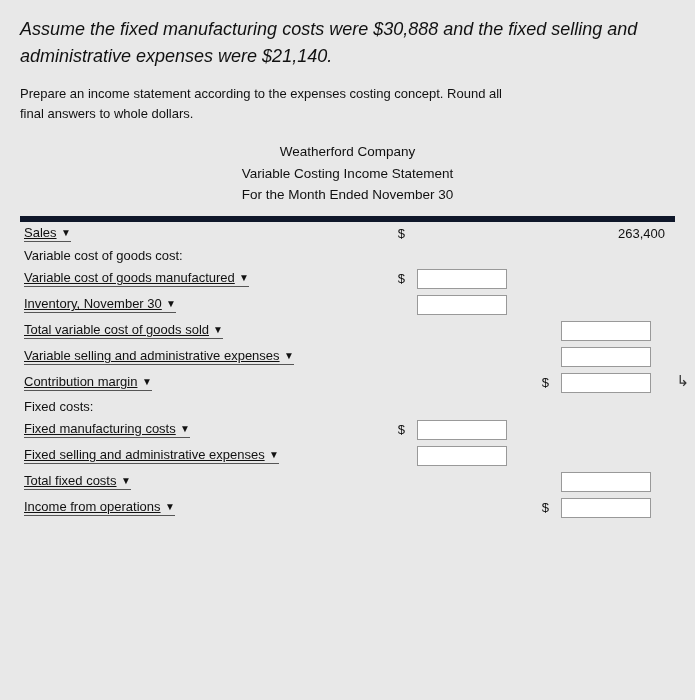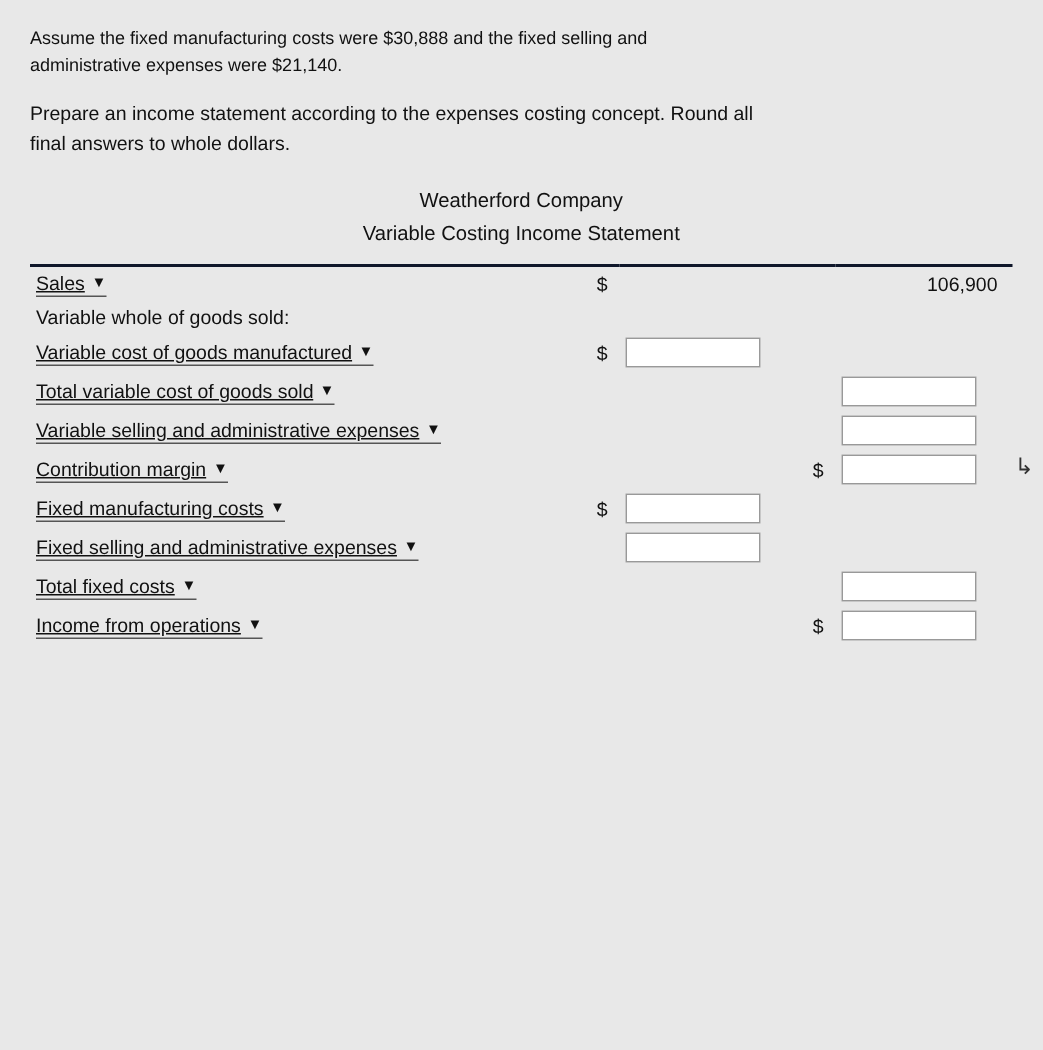--- a/index.html
+++ b/index.html
@@ -6,23 +6,24 @@
     body {
       font-family: Arial, sans-serif;
       font-size: 13px;
       background: #e8e8e8;
       width: 695px;
       min-height: 700px;
       padding: 16px 20px;
       color: #111;
     }
     .intro-text {
-      font-size: 12px;
+      font-size: 18px;
       line-height: 1.5;
       margin-bottom: 14px;
+      font-style: italic;
     }
     .prepare-text {
       font-size: 13px;
       line-height: 1.5;
       margin-bottom: 18px;
     }
     .statement-header {
       text-align: center;
       margin-bottom: 10px;
     }
@@ -34,21 +35,21 @@
     .income-table {
       width: 100%;
       border-collapse: collapse;
       font-size: 13px;
     }
     .income-table td {
       padding: 3px 4px;
       vertical-align: middle;
     }
     .row-line {
-      border-top: 2px solid #0f172a;
+      border-top: 6px solid #0f172a;
     }
     .label-cell {
       position: relative;
     }
     .label-cell select {
       background: transparent;
       border: none;
       font-size: 13px;
       font-family: Arial, sans-serif;
       color: #111;
@@ -126,20 +127,21 @@
 </div>
 
 <div class="prepare-text">
   <span>Prepare an income statement according to the expenses costing concept. Round all</span><br>
   <span>final answers to whole dollars.</span>
 </div>
 
 <div class="statement-header">
   <p>Weatherford Company</p>
   <p>Variable Costing Income Statement</p>
+  <p>For the Month Ended November 30</p>
 </div>
 
 <table class="income-table">
   <colgroup>
     <col class="col-label">
     <col class="col-dollar1">
     <col class="col-input1">
     <col class="col-dollar2">
     <col class="col-input2">
   </colgroup>
@@ -153,26 +155,26 @@
           </select>
           <span class="arrow-down">▼</span>
         </div>
       </td>
       <td class="col-dollar1">
         <span class="dollar-sign">$</span>
       </td>
       <td></td>
       <td class="col-dollar2"></td>
       <td>
-        <div style="text-align:right; padding-right:6px; font-size:13px;">106,900</div>
-      </td>
-    </tr>
-
-    <tr>
-      <td colspan="5" class="plain-label">Variable whole of goods sold:</td>
+        <div style="text-align:right; padding-right:6px; font-size:13px;">263,400</div>
+      </td>
+    </tr>
+
+    <tr>
+      <td colspan="5" class="plain-label">Variable cost of goods cost:</td>
     </tr>
 
     <tr>
       <td class="label-cell indent1">
         <div class="dropdown-wrapper">
           <select>
             <option>Variable cost of goods manufactured</option>
           </select>
           <span class="arrow-down">▼</span>
         </div>
@@ -182,20 +184,38 @@
       </td>
       <td>
         <div class="input-box">
           <input type="text" value="" style="">
         </div>
       </td>
       <td></td>
       <td></td>
     </tr>
 
+    <tr>
+      <td class="label-cell indent1">
+        <div class="dropdown-wrapper">
+          <select>
+            <option>Inventory, November 30</option>
+          </select>
+          <span class="arrow-down">▼</span>
+        </div>
+      </td>
+      <td></td>
+      <td>
+        <div class="input-box">
+          <input type="text" value="" style="">
+        </div>
+      </td>
+      <td></td>
+      <td></td>
+    </tr>
 
     <tr>
       <td class="label-cell indent2">
         <div class="dropdown-wrapper">
           <select>
             <option>Total variable cost of goods sold</option>
           </select>
           <span class="arrow-down">▼</span>
         </div>
       </td>
@@ -246,20 +266,23 @@
         <span class="dollar-sign">$</span>
       </td>
       <td style="position:relative;">
         <div class="input-box">
           <input type="text" value="" style="">
         </div>
         <span style="position:absolute; right:-14px; top:2px; font-size:15px; color:#333;">↳</span>
       </td>
     </tr>
 
+    <tr>
+      <td colspan="5" class="plain-label">Fixed costs:</td>
+    </tr>
 
     <tr>
       <td class="label-cell indent1">
         <div class="dropdown-wrapper">
           <select>
             <option>Fixed manufacturing costs</option>
           </select>
           <span class="arrow-down">▼</span>
         </div>
       </td>

